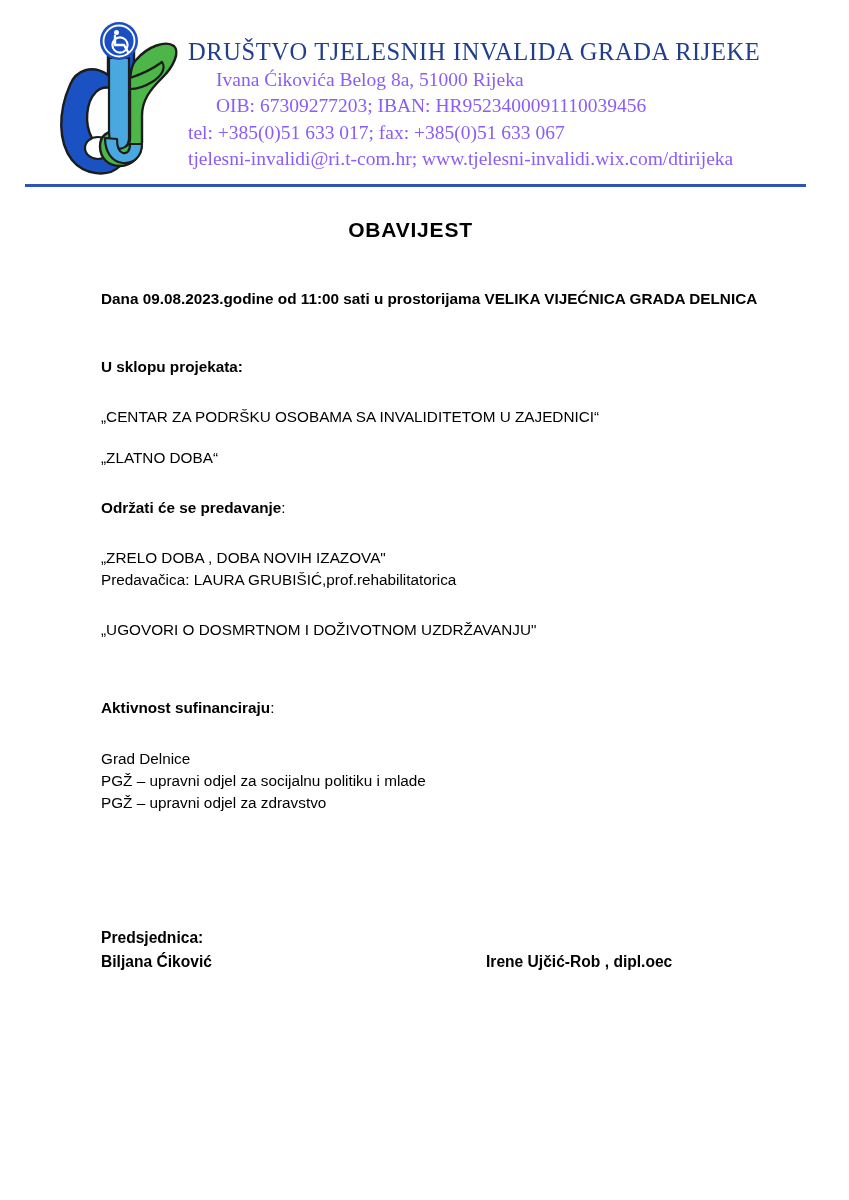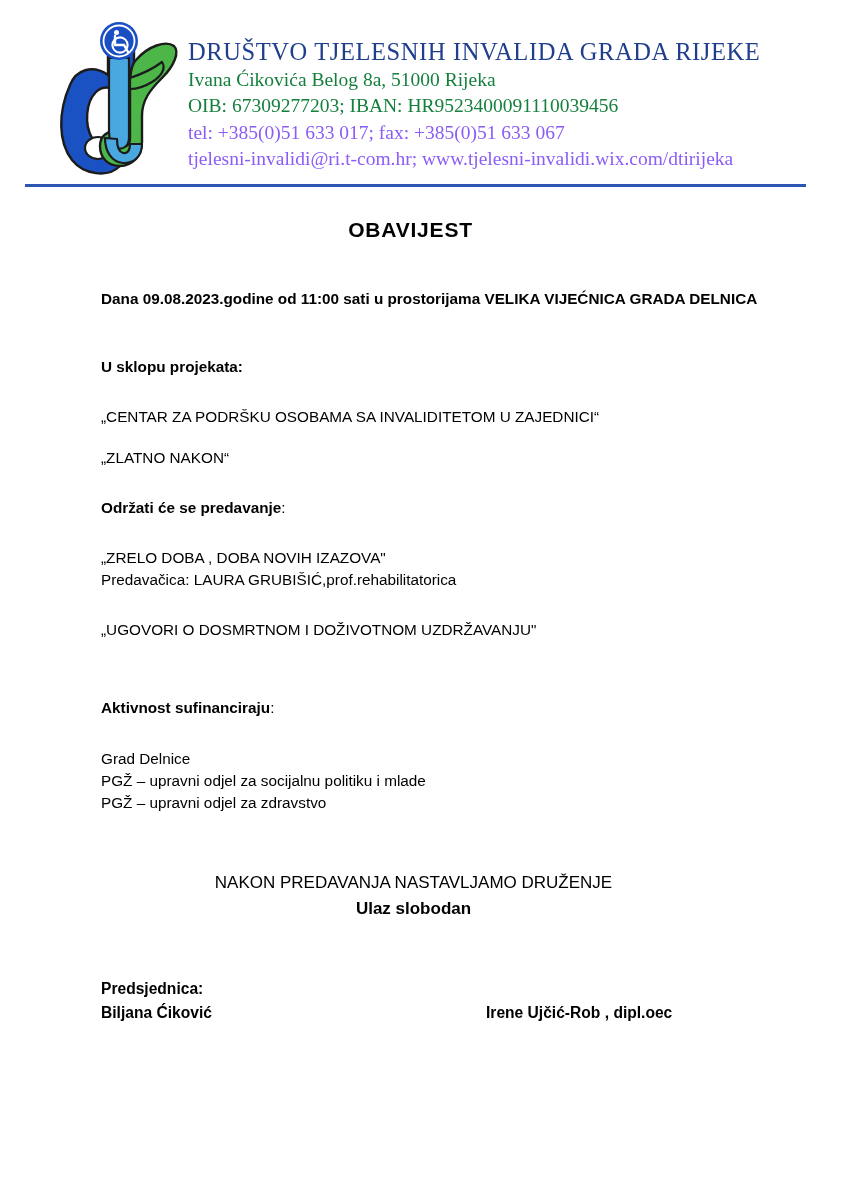--- a/index.html
+++ b/index.html
@@ -44,21 +44,21 @@
     color: #1f3e8c;
     line-height: 1.18;
     white-space: nowrap;
   }
   .org-line {
     font-family: "Liberation Serif", serif;
     font-size: 19.5px;
     line-height: 1.36;
     white-space: nowrap;
   }
-  .c-skyblue { color: #15803d; }
+  .c-skyblue { color: #8b5cf6; margin-left: 28px; }
   .c-green   { color: #8b5cf6; }
 
   .divider {
     position: absolute;
     left: 25px;
     top: 184px;
     width: 781px;
     height: 3px;
     background: #2d55b4;
   }
@@ -175,21 +175,21 @@
   <div class="sp-lg"></div>
 
   <p class="para b">U sklopu projekata:</p>
 
   <div class="sp-md"></div>
 
   <p class="para">„CENTAR ZA PODRŠKU OSOBAMA SA INVALIDITETOM U ZAJEDNICI“</p>
 
   <div class="sp-sm"></div>
 
-  <p class="para">„ZLATNO NAKON“</p>
+  <p class="para">„ZLATNO DOBA“</p>
 
   <div class="sp-md"></div>
 
   <p class="para b"><span>Održati će se predavanje</span><span class="normal">:</span></p>
 
   <div class="sp-md"></div>
 
   <p class="para">„ZRELO DOBA , DOBA NOVIH IZAZOVA"</p>
   <p class="para">Predavačica: LAURA GRUBIŠIĆ,prof.rehabilitatorica</p>
 
@@ -202,24 +202,20 @@
   <p class="para b"><span>Aktivnost sufinanciraju</span><span class="normal">:</span></p>
 
   <div class="sp-md"></div>
 
   <p class="para">Grad Delnice</p>
   <p class="para">PGŽ – upravni odjel za socijalnu politiku i mlade</p>
   <p class="para">PGŽ – upravni odjel za zdravstvo</p>
 
   <div class="sp-xl"></div>
 
-  <div class="center-block">
-    <div class="l1">NAKON PREDAVANJA NASTAVLJAMO DRUŽENJE</div>
-    <div class="l2">Ulaz slobodan</div>
-  </div>
 
   <div class="sp-xl"></div>
 
   <div class="sig-row">
     <div class="sig-col-right">Predsjednica:</div>
   </div>
   <div class="sig-row">
     <div class="sig-col-left">Biljana Ćiković</div>
     <div class="sig-col-right">Irene Ujčić-Rob , dipl.oec</div>
   </div>

